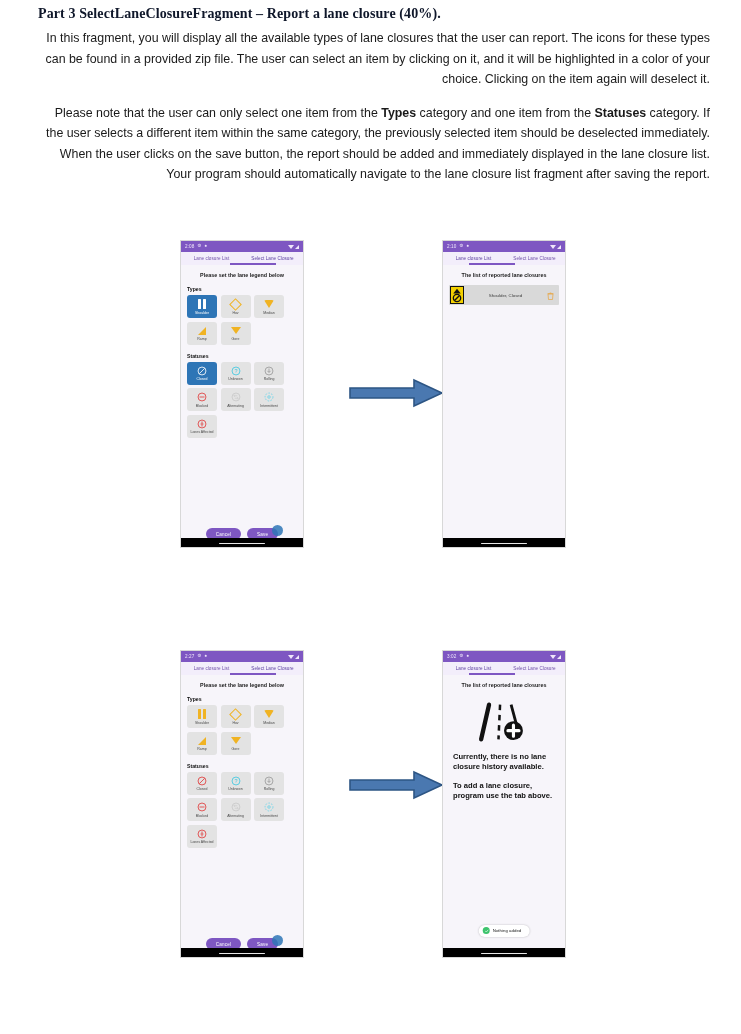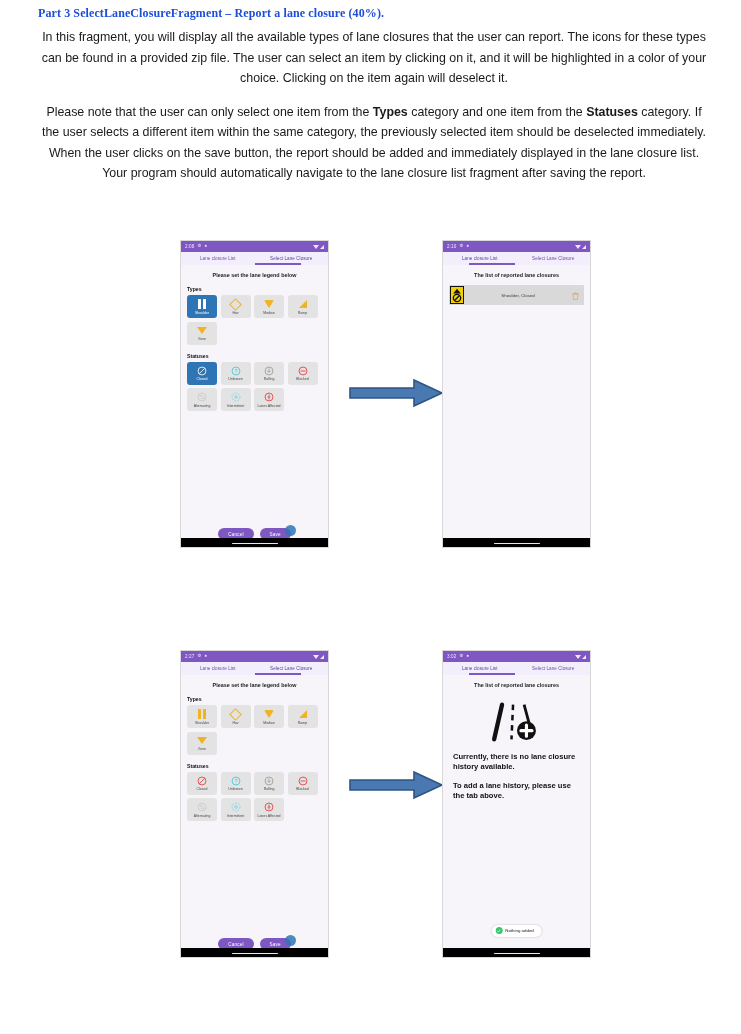--- a/index.html
+++ b/index.html
@@ -8,40 +8,40 @@
     font-family:"Liberation Sans", sans-serif;
     -webkit-font-smoothing:antialiased;
     overflow:hidden;
   }
   .page{position:relative;width:741px;height:1034px;}
 
   
   .doc{position:absolute;left:38px;top:6px;width:672px;}
   .doc h1{
     font-family:"Liberation Serif", serif;
-    font-size:12px;font-weight:bold;color:#1d4ed8;
+    font-size:14px;font-weight:bold;color:#0f172a;
     margin:0 0 6px 0;letter-spacing:.1px;
   }
   .doc p{
     font-size:12.4px;line-height:20.5px;color:#1a1a1a;
-    margin:0 0 13px 0;text-align:center;
+    margin:0 0 13px 0;text-align:right;
   }
   .doc p b{font-weight:bold;}
 
   
   .figrow{position:absolute;left:0;width:741px;height:308px;}
   .figrow.row1{top:240px;}
   .figrow.row2{top:650px;}
 
   .arrow{position:absolute;width:96px;height:30px;}
   .arrow svg{display:block;}
 
   
   .phone{
-    position:absolute;width:149px;height:308px;
+    position:absolute;width:124px;height:308px;
     background:#6d28d9;overflow:hidden;
     border:1px solid #d8d8d8;box-sizing:border-box;
   }
   .phone.p1{left:180px;top:0;}
   .phone.p2{left:442px;top:0;}
 
   .statusbar{
     height:11px;background:#7e57c2;color:#efe6fa;
     display:flex;align-items:center;gap:3px;
     padding:0 4px;font-size:4.6px;box-sizing:border-box;
@@ -545,21 +545,21 @@
           <div class="empty-icon">
             <svg width="52" height="40" viewBox="0 0 66 50">
               <path d="M14 3 L4 47" stroke="#111" stroke-width="5.5" stroke-linecap="round" fill="none"></path>
               <path d="M28 3 L26 47" stroke="#111" stroke-width="3.2" stroke-dasharray="7 6" fill="none"></path>
               <path d="M42 3 L52 40" stroke="#111" stroke-width="3.6" fill="none"></path>
               <circle cx="45" cy="36" r="12" fill="#111"></circle>
               <path d="M45 29 v14 M38 36 h14" stroke="#fff" stroke-width="4" stroke-linecap="round"></path>
             </svg>
           </div>
           <div class="empty-text">Currently, there is no lane closure history available.</div>
-          <div class="empty-text">To add a lane history, please use the tab above.</div>
+          <div class="empty-text">To add a lane closure, program use the tab above.</div>
         </div>
 
         <div class="toast">
           <span class="tdot">
             <svg width="4" height="4" viewBox="0 0 10 10">
                 <path d="M1.5 5 L4 7.5 L8.5 2.5" stroke="#fff" stroke-width="1.6" fill="none" stroke-linecap="round"></path>
               </svg>
           </span>
           <span class="ttxt">Nothing added</span>
         </div>

